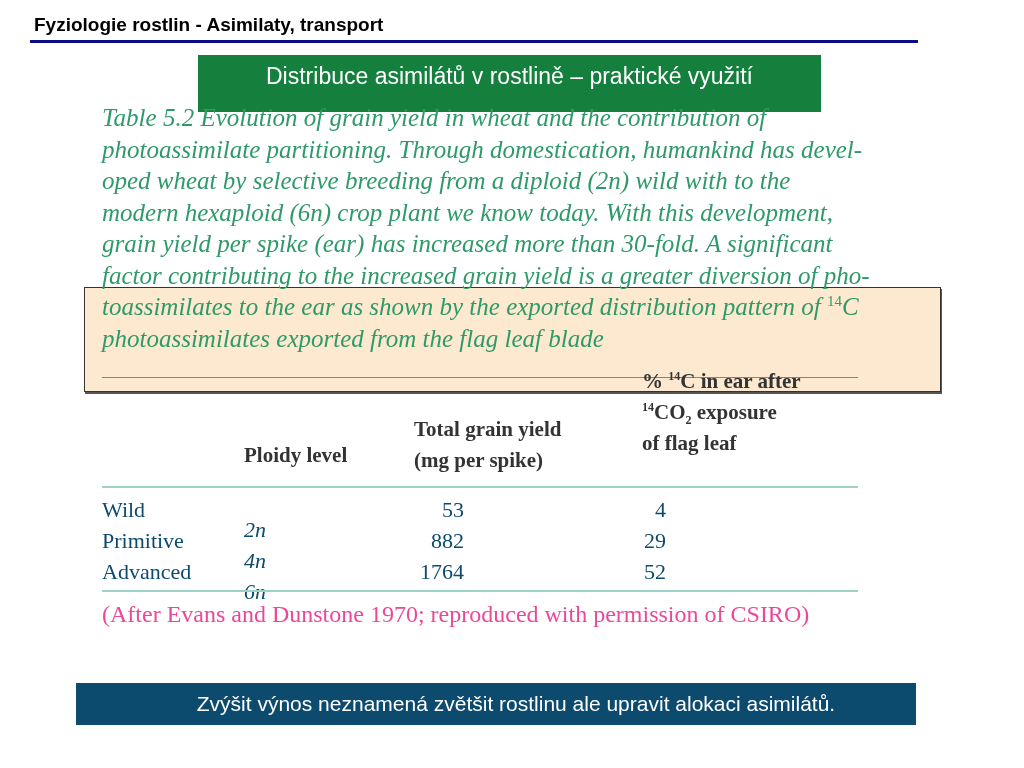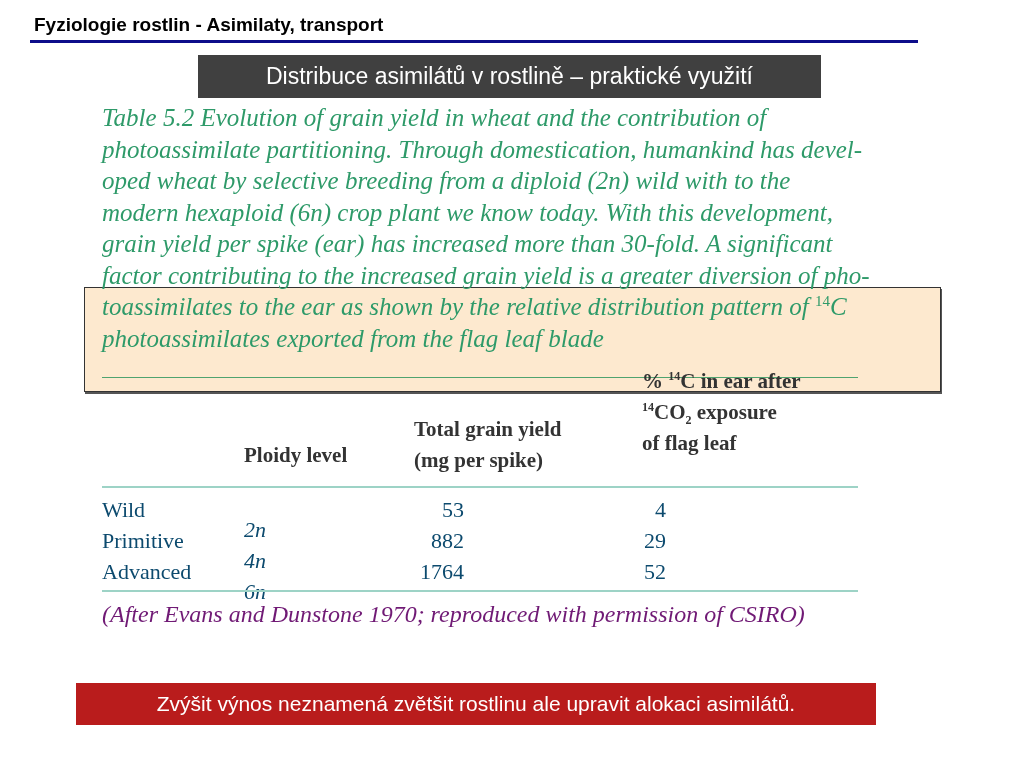--- a/index.html
+++ b/index.html
@@ -10,22 +10,22 @@
   .header-title {
     position:absolute; left:34px; top:14px;
     font-family:Liberation Sans, sans-serif; font-weight:bold;
     font-size:19px; color:#000;
   }
   .header-rule {
     position:absolute; left:30px; top:40px; width:888px; height:3px;
     background:#0d0d8a;
   }
   .title-box {
-    position:absolute; left:198px; top:55px; width:623px; height:43px;
-    background:#404040; color:#fff;
+    position:absolute; left:198px; top:55px; width:623px; height:57px;
+    background:#15803d; color:#fff;
     font-family:"Liberation Sans", sans-serif; font-size:23px;
     line-height:43px; text-align:center; white-space:nowrap;
   }
   .highlight-box {
     position:absolute; left:84px; top:287px; width:855px; height:103px;
     background:#fde9cf; border:1px solid #333;
     box-shadow:1px 2px 0 #555;
   }
   .caption {
     position:absolute; left:102px; top:102px; width:770px;
@@ -43,48 +43,47 @@
   .th sup, .th sub { font-size:12px; line-height:0; }
   .td {
     position:absolute; font-family:"Liberation Serif", serif;
     font-size:22px; color:#0c4a6e; white-space:nowrap;
   }
   .td.ital { font-style:italic;margin-top:20px; }
   .td.num { text-align:right; width:70px; }
   .source {
     position:absolute; left:102px; top:598px; width:770px;
     font-family:"Liberation Serif", serif; font-size:24px; line-height:32px;
-    color:#701a75;
-    font-style:italic;
+    color:#ec4899;
   }
   .footer-box {
     position:absolute; left:76px; top:683px; width:800px; height:42px;
-    background:#b91c1c; color:#fff;
+    background:#0c4a6e; color:#fff;
     font-family:"Liberation Sans", sans-serif; font-size:21px;
-    line-height:42px; text-align:center; white-space:nowrap;
+    line-height:42px; text-align:center; white-space:nowrap;padding-left:40px;
   }
 </style>
 </head>
 <body>
 
 <div class="header-title">Fyziologie rostlin  - Asimilaty, transport</div>
 <div class="header-rule"></div>
 
 <div class="title-box">Distribuce asimilátů v rostlině – praktické využití</div>
 
 <div class="highlight-box"></div>
 
 <div class="caption">
   <span class="caption-line">Table 5.2    Evolution of grain yield in wheat and the contribution of</span>
   <span class="caption-line">photoassimilate partitioning. Through domestication, humankind has devel-</span>
   <span class="caption-line">oped wheat by selective breeding from a diploid (2n) wild with to the</span>
   <span class="caption-line">modern hexaploid (6n) crop plant we know today. With this development,</span>
   <span class="caption-line">grain yield per spike (ear) has increased more than 30-fold. A significant</span>
   <span class="caption-line">factor contributing to the increased grain yield is a greater diversion of pho-</span>
-  <span class="caption-line"><span>toassimilates to the ear as shown by the relative distribution pattern of </span><sup>14</sup><span>C</span></span>
+  <span class="caption-line"><span>toassimilates to the ear as shown by the exported distribution pattern of </span><sup>14</sup><span>C</span></span>
   <span class="caption-line">photoassimilates exported from the flag leaf blade</span>
 </div>
 
 <div class="green-rule" style="top:377px;"></div>
 
 <div class="th" style="left:244px; top:422px;margin-top:18px;">Ploidy level</div>
 <div class="th" style="left:414px; top:414px;">
   <div>Total grain yield</div>
   <div>(mg per spike)</div>
 </div>

